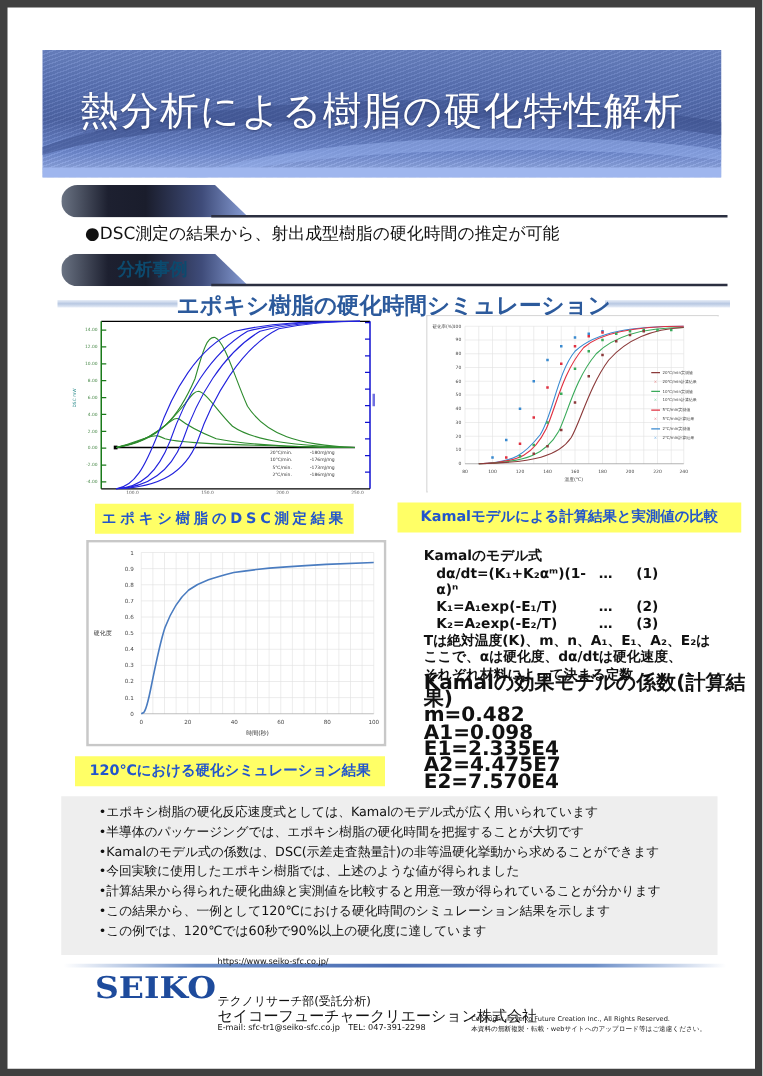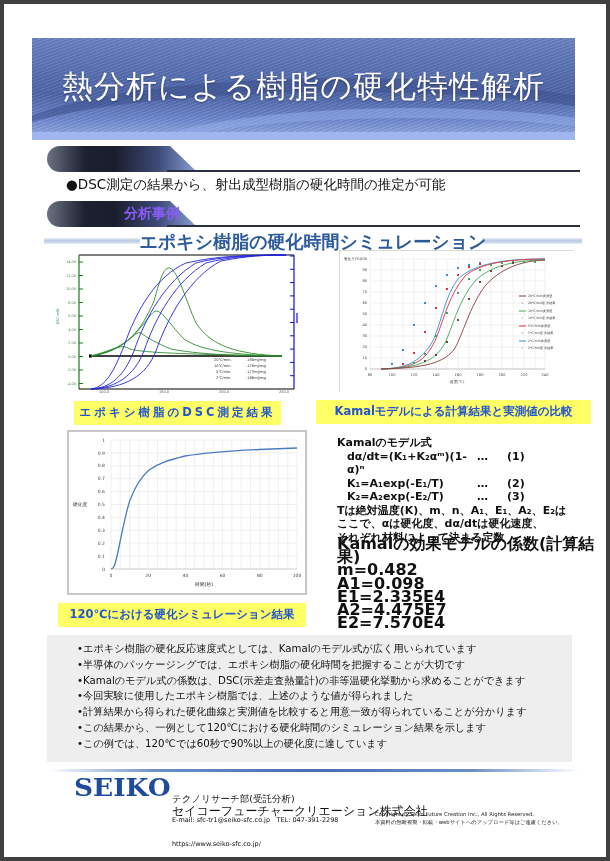--- a/index.html
+++ b/index.html
@@ -1,18 +1,18 @@
 <!DOCTYPE html>
 <html><head>
 <meta charset="utf-8">
 <style>
   * { box-sizing: border-box; margin: 0; padding: 0; }
   html, body { width: 610px; height: 861px; background: #ffffff; overflow: hidden; }
   body { font-family: "DejaVu Sans", "Liberation Sans", sans-serif; position: relative; }
-  .page { position: absolute; left: 0; top: 0; width: 610px; height: 861px; border: 4px solid #404040; background: #fff; }
+  .page { position: absolute; left: 0; top: 0; width: 610px; height: 861px; border: 6px solid #404040; background: #fff; }
 
   
   .banner { position: absolute; left: 28px; top: 34px; width: 543px; height: 102px;
     background: linear-gradient(180deg, #6b84c4 0%, #5a73b6 30%, #4f66a8 55%, #6f8ad0 80%, #9db3ea 100%);
     overflow: hidden; }
   .banner::before { content: ""; position: absolute; inset: 0;
     background: repeating-linear-gradient(160deg, rgba(255,255,255,0.07) 0 1px, rgba(0,0,0,0.06) 1px 3px); }
   .banner .wave { position: absolute; left: -40px; top: 40px; width: 700px; height: 140px; border-radius: 50%;
     border-top: 14px solid rgba(60,80,140,0.55); }
   .banner .wave2 { position: absolute; left: 80px; top: 70px; width: 600px; height: 120px; border-radius: 50%;
@@ -20,21 +20,21 @@
   .banner .bottom-strip { position: absolute; left: 0; bottom: 0; width: 100%; height: 8px; background: #9fb6ee; }
   .banner-title { position: absolute; left: 0; top: 28px; width: 100%; text-align: center;
     font-size: 31px; color: #ffffff; letter-spacing: 1px; text-shadow: 0 1px 2px rgba(30,40,80,0.6); }
 
   
   .section-bar { position: absolute; left: 43px; width: 533px; height: 30px; }
   .section-bar .tab { position: absolute; left: 0; top: 0; width: 150px; height: 26px;
     background: linear-gradient(90deg, #6a7383 0%, #1d2030 25%, #1a1d2c 45%, #3f4c7a 75%, #8aa0d8 100%);
     border-radius: 14px 2px 0 14px; clip-path: polygon(0 0, 82% 0, 100% 100%, 0 100%); }
   .section-bar .line { position: absolute; left: 120px; right: 0; top: 24px; height: 2px; background: #2b2f40; }
-  .section-bar .tab-label { position: absolute; left: 45px; top: 4px; color: #8b5cf6; font-weight: bold; font-size: 14px; margin-left: 32px; }
+  .section-bar .tab-label { position: absolute; left: 45px; top: 4px; color: #0c4a6e; font-weight: bold; font-size: 14px; }
 
   .summary { position: absolute; left: 62px; top: 172px; font-size: 13.5px; color: #111; }
 
   .subtitle-row { position: absolute; left: 40px; top: 226px; width: 538px; height: 22px; }
   .subtitle-row .rule { position: absolute; top: 8px; height: 6px;
     background: linear-gradient(180deg, #e8eef8 0%, #b8c8e2 50%, #e8eef8 100%); }
   .subtitle-row .rule.l { left: 0; width: 96px; }
   .subtitle-row .rule.r { right: 0; width: 100px; }
   .subtitle { position: absolute; left: 0; width: 100%; top: 0; text-align: center; font-size: 18px; font-weight: bold; color: #2c5a9c; }
 
@@ -60,21 +60,21 @@
   
   .notes { position: absolute; left: 43px; top: 631px; width: 525px; height: 127px; background: #eeeeee; padding: 6px 0 0 30px; }
   .notes div { font-size: 10.2px; color: #111; line-height: 15.8px; white-space: nowrap; }
 
   .footer-rule { position: absolute; left: 45px; top: 765px; width: 530px; height: 3px;
     background: linear-gradient(90deg, #ffffff 0%, #6d8fc8 20%, #4a6cb2 50%, #6d8fc8 80%, #ffffff 100%); }
   .seiko-logo { position: absolute; left: 70px; top: 769px; font-family: "DejaVu Serif", "Liberation Serif", serif; font-weight: bold;
     font-size: 24px; color: #1e4b9c; letter-spacing: 0px; transform: scaleX(1.1); transform-origin: left; }
   .company { position: absolute; left: 168px; top: 799px; font-size: 12px; color: #111; }
   .dept { position: absolute; left: 168px; top: 789px; font-size: 9.5px; color: #111; }
-  .url { position: absolute; left: 168px; top: 836px; font-size: 6.5px; color: #111; }
+  .url { position: absolute; left: 168px; top: 759px; font-size: 6.5px; color: #111; }
   .contact { position: absolute; left: 168px; top: 812px; font-size: 6.5px; color: #111; }
   .copyright { position: absolute; left: 371px; top: 806px; font-size: 5.3px; color: #222; line-height: 8px; }
 </style>
 </head>
 <body>
 
 <div class="page">
 
   <div class="banner">
     <div class="wave"></div>

